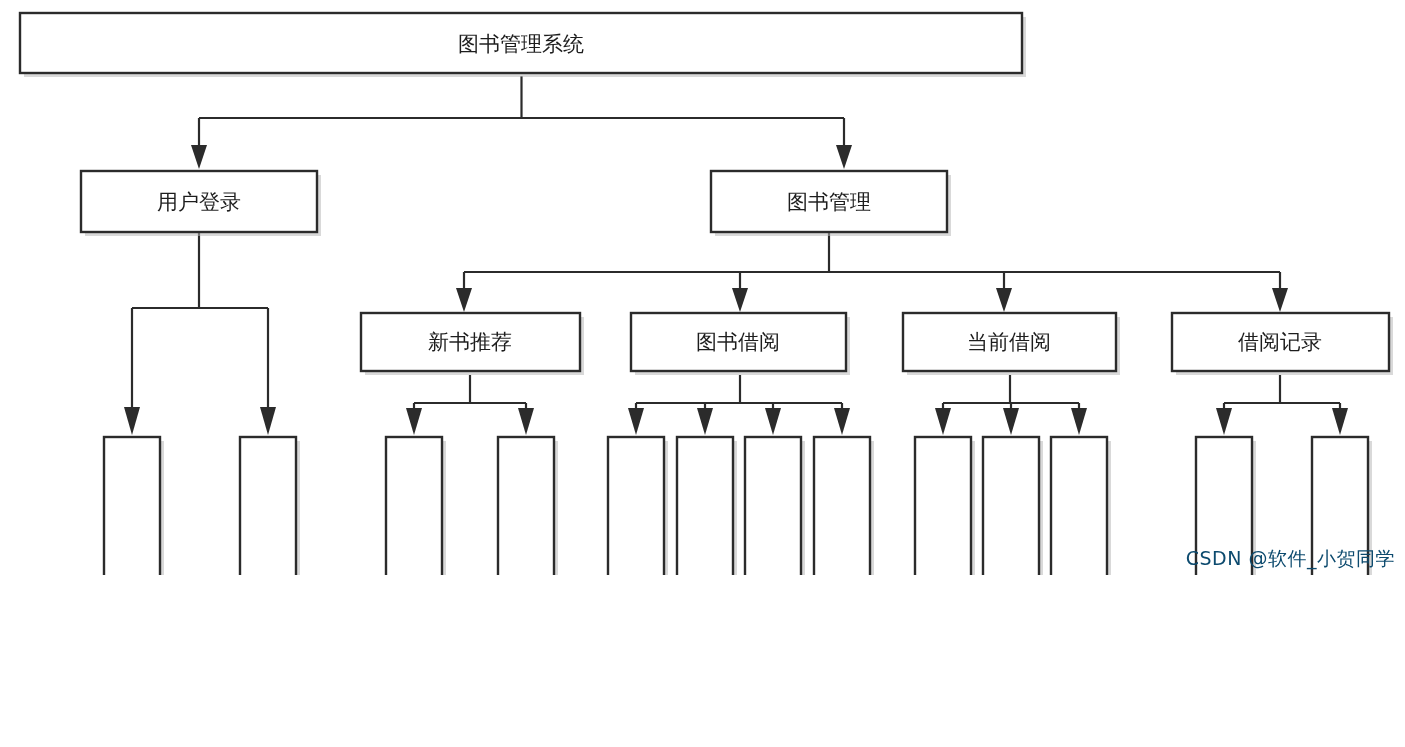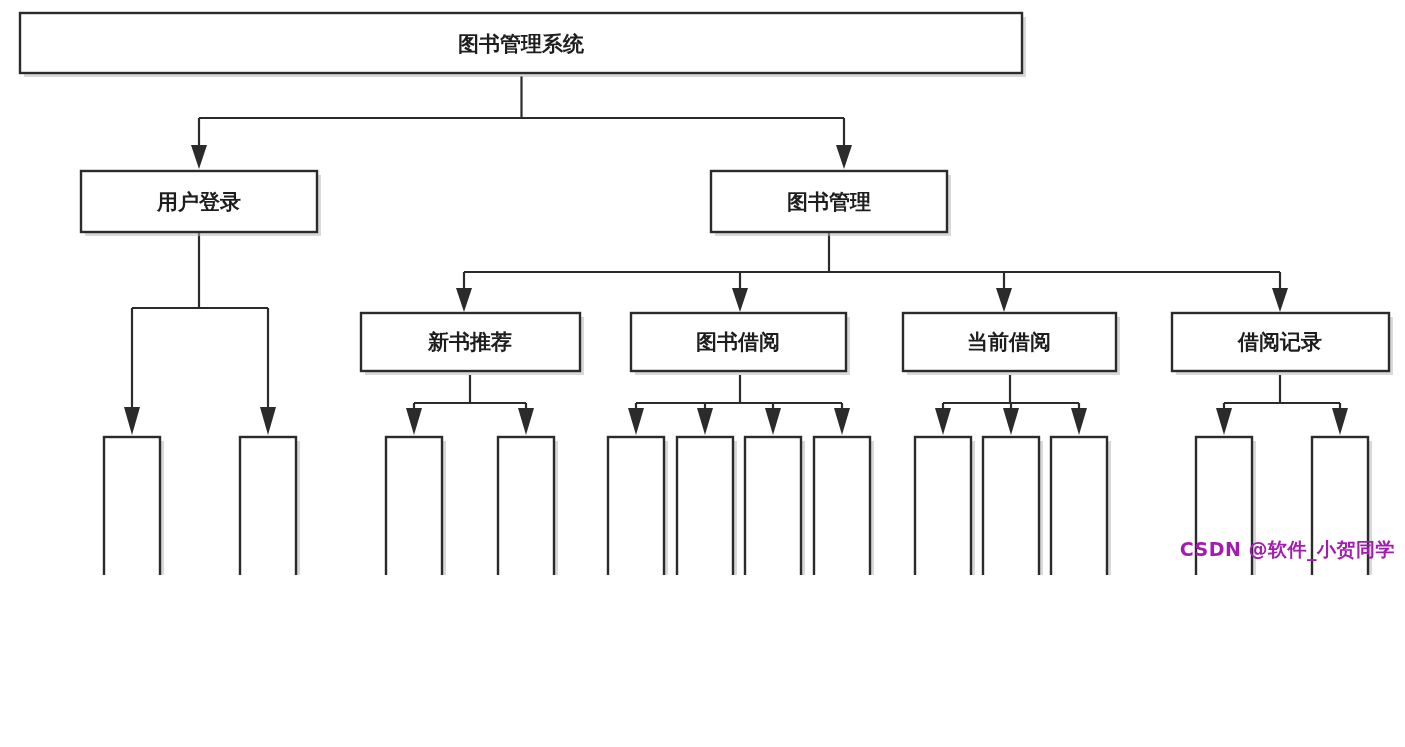--- a/index.html
+++ b/index.html
@@ -10,21 +10,20 @@
   }
   body {
     font-family: "DejaVu Sans", "Liberation Sans", sans-serif;
   }
   #diagram-root {
     position: relative;
     width: 1405px;
     height: 575px;
     background: #ffffff;
     overflow: hidden;
-    font-weight: bold;
   }
   svg.canvas {
     position: absolute;
     left: 0;
     top: 0;
     width: 1405px;
     height: 747px;
   }
   .node-rect {
     fill: #ffffff;
@@ -76,24 +75,24 @@
     position: absolute;
     box-sizing: border-box;
     pointer-events: none;
   }
   .vlabel-wrap.topalign .node-label-v {
     align-items: flex-start;
   }
   .watermark {
     position: absolute;
     right: 10px;
-    bottom: 12px;
+    bottom: 3px;
     font-family: "DejaVu Sans", "Liberation Sans", sans-serif;
     font-size: 19px;
-    color: #a21caf;
+    color: #0c4a6e;
     letter-spacing: 0.5px;
     white-space: nowrap;
     margin-left: 16px;
   }
 </style>
 </head>
 <body>
 
 <div id="diagram-root">
 

